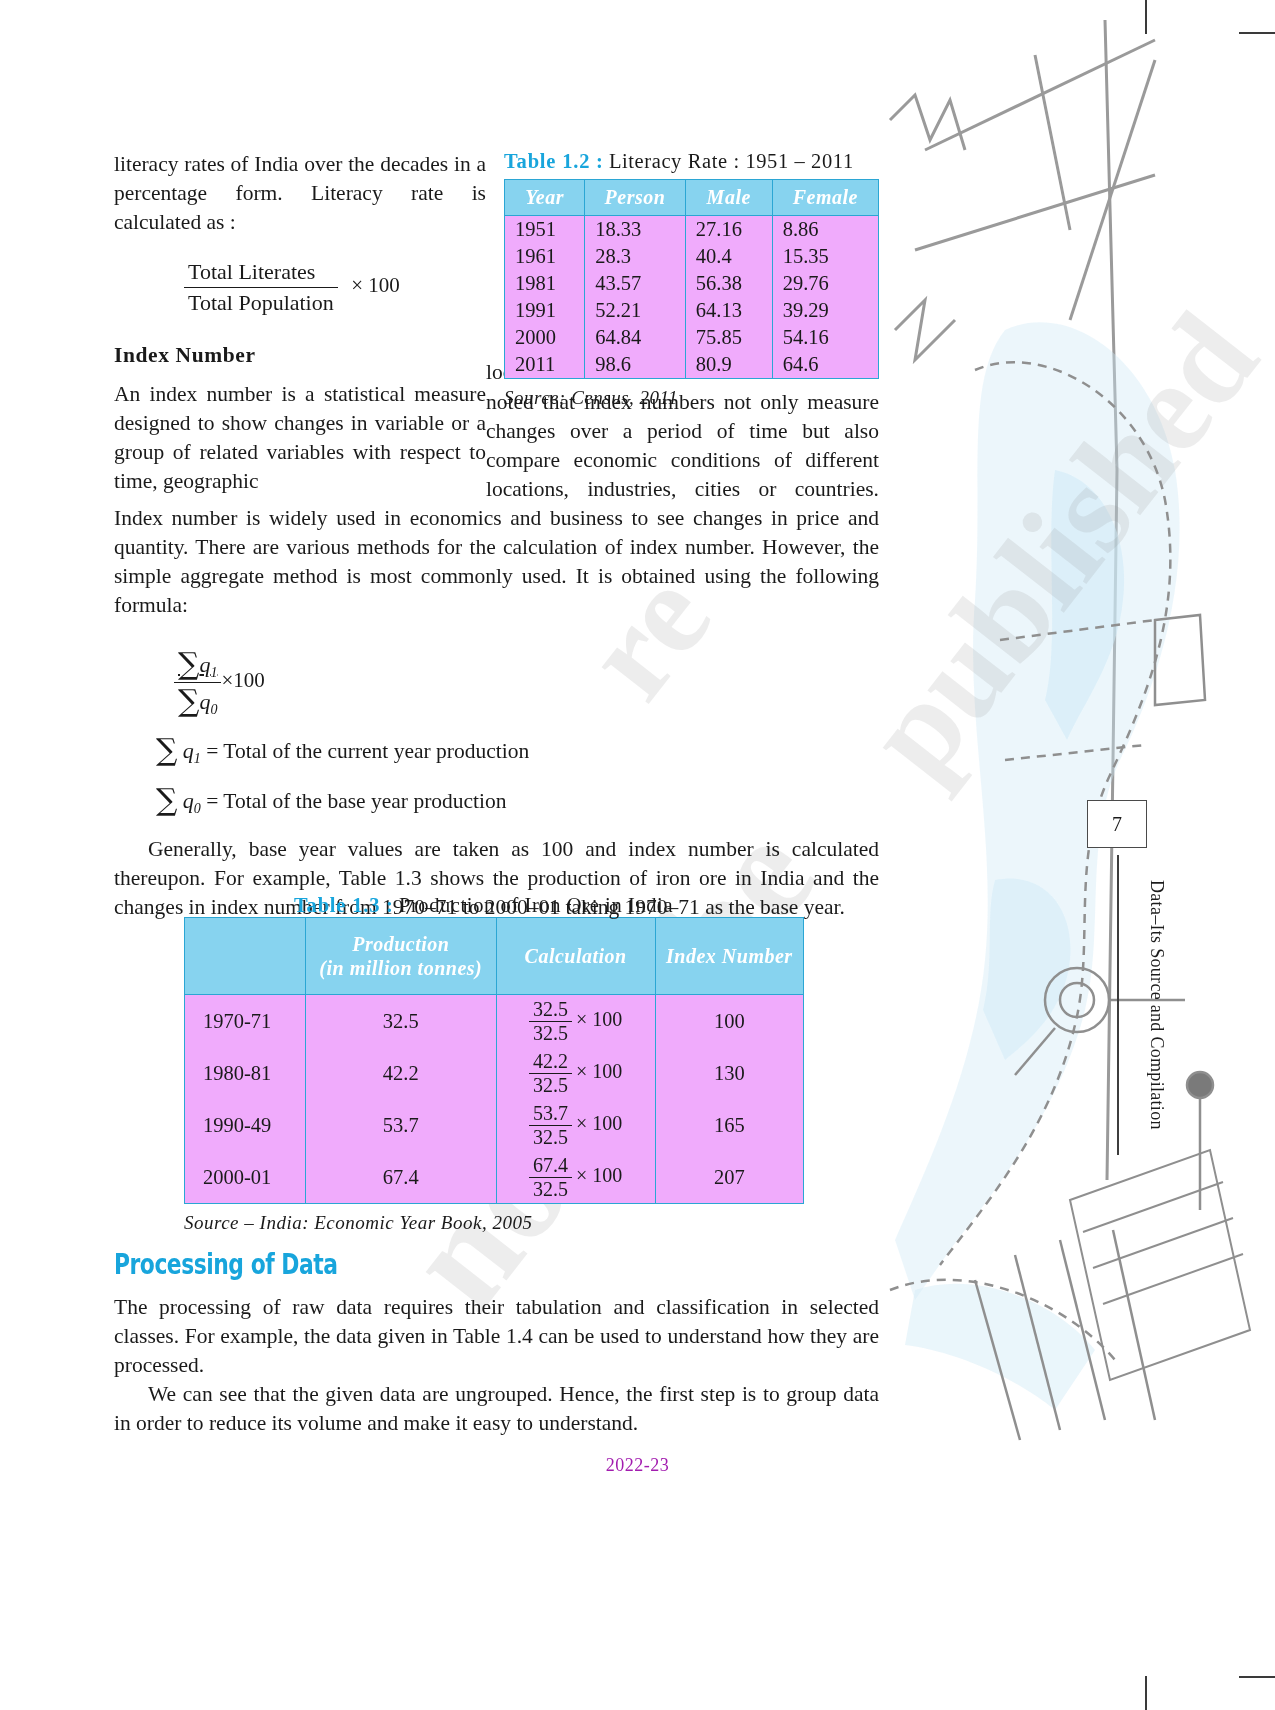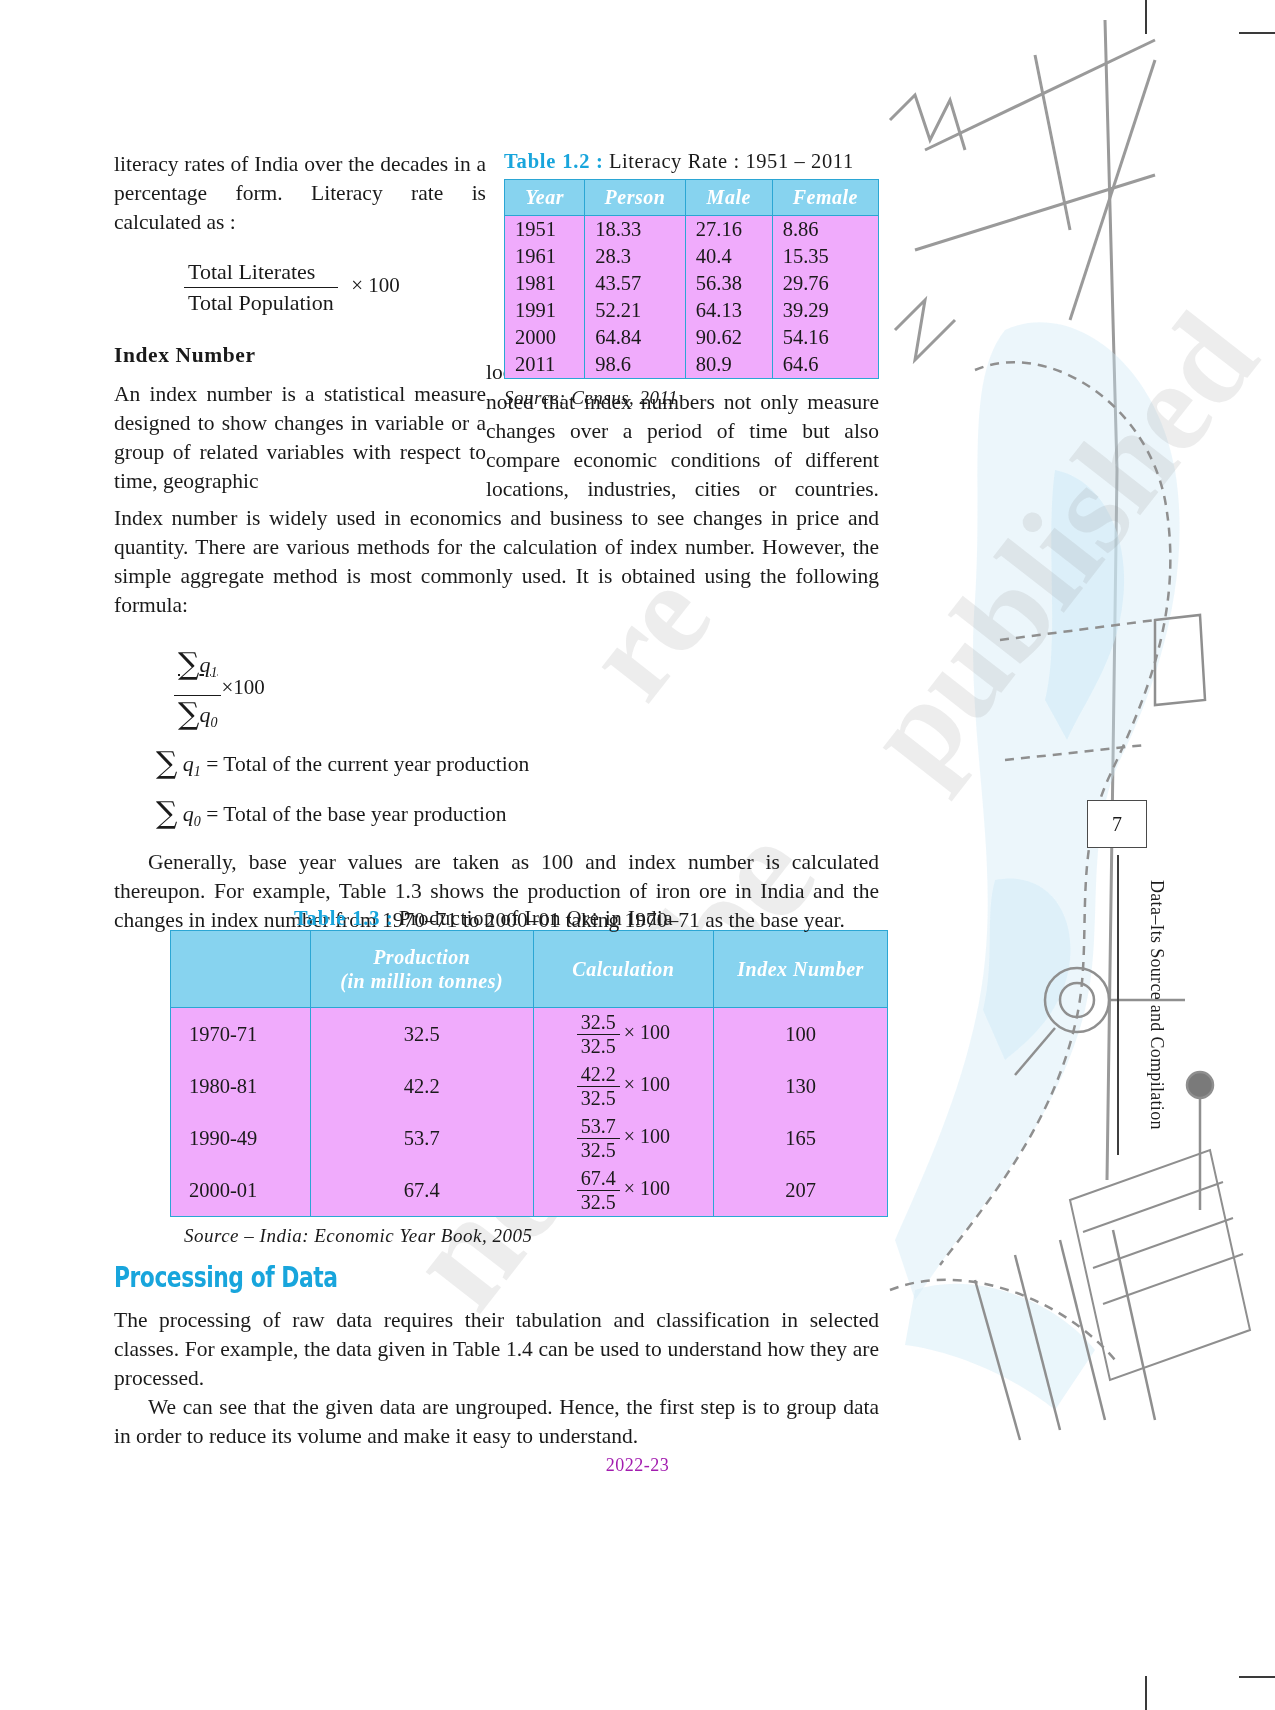--- a/index.html
+++ b/index.html
@@ -175,33 +175,33 @@
     font-family: "DejaVu Serif", "Liberation Serif", serif;
     vertical-align: -2px;
   }
   .qv { font-style: italic; font-size: 22px; }
   .qv sub { font-size: 14px; }
 
   .formula-idx {
     margin: 26px 0 6px 60px;
     font-size: 22px;
   }
-  .formula-idx .frac .num { border-bottom: 1.8px solid #1a1a1a; padding-bottom: 14px; text-decoration: underline; }
+  .formula-idx .frac .num { border-bottom: 1.8px solid #1a1a1a; padding-bottom: 1px; text-decoration: underline; }
   .formula-idx .tail { font-size: 21px; }
 
   .legend-line {
     margin: 14px 0 0 42px;
     font-size: 21.5px;
   }
 
   
   #t13wrap { margin-top: 6px; }
   #t13 {
-    width: 718px;
-    margin-left: 56px;
+    width: 620px;
+    margin-left: 70px;
     padding-left: 28px;
   }
   #t13 th {
     text-align: center;
     vertical-align: middle;
     padding: 10px 6px;
     line-height: 1.2;
     height: 56px;
   }
   #t13 th.blank { background: #87d3ef; }
@@ -369,21 +369,21 @@
           </tr>
           <tr>
             <td class="c">1991</td>
             <td class="c">52.21</td>
             <td class="c">64.13</td>
             <td class="c">39.29</td>
           </tr>
           <tr>
             <td class="c">2000</td>
             <td class="c">64.84</td>
-            <td class="c">90.62</td>
+            <td class="c">75.85</td>
             <td class="c">54.16</td>
           </tr>
           <tr class="last">
             <td class="c">2011</td>
             <td class="c">98.6</td>
             <td class="c">80.9</td>
             <td class="c">64.6</td>
           </tr>
         </tbody>
       </table>

